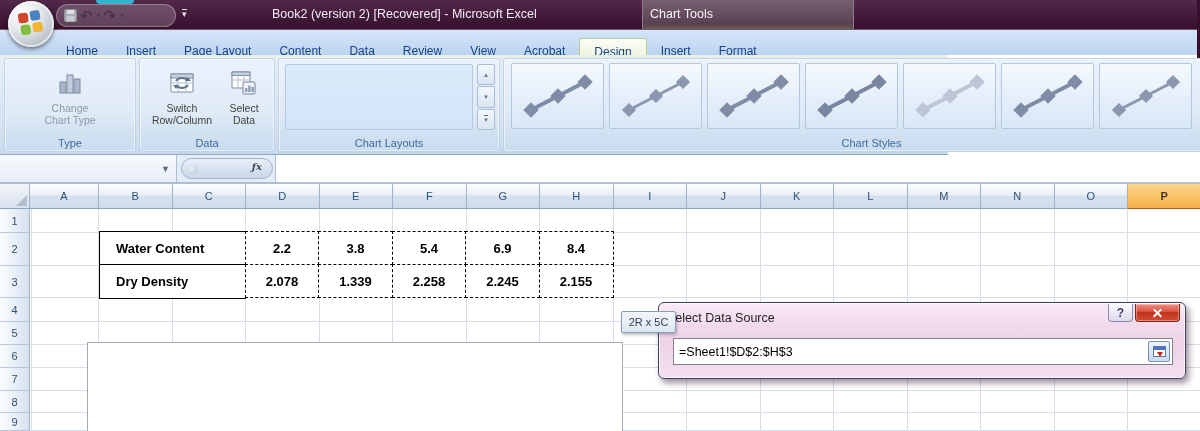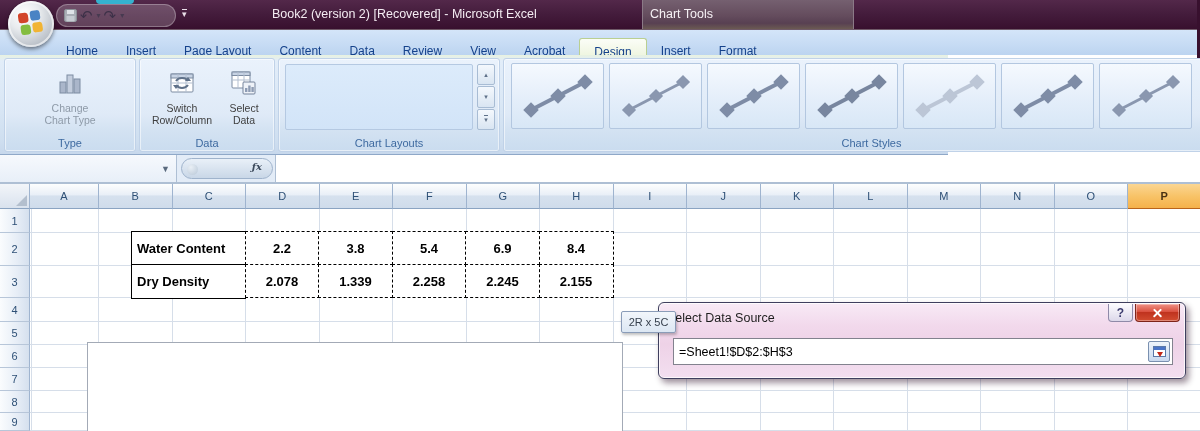--- a/index.html
+++ b/index.html
@@ -110,21 +110,21 @@
     background-position:0 0, 69px 0; background-repeat:no-repeat, repeat; }
   .grow { width:100%; border-bottom:1px solid #d6dee9; }
 
   
   #chart-obj { position:absolute; left:87px; top:158px; width:536px; height:95px; background:#fff; border:1px solid #a3aab6; }
 
   
   #dtable { position:absolute; left:99px; top:47px; display:grid;
     grid-template-columns:147px 73.5px 73.5px 73.5px 73.5px 73.5px; grid-auto-rows:33px; }
   .tcell { background:#fff; font-size:13px; font-weight:bold; color:#000; display:flex; align-items:center; }
-  .tlabel { border:1.6px solid #000; padding-left:5px; margin-bottom:-1.6px;margin-left:32px; }
+  .tlabel { border:1.6px solid #000; padding-left:16px; margin-bottom:-1.6px; }
   .tdata { border:1.4px dashed #000; justify-content:center; margin-left:-1.4px; margin-bottom:-1.4px; }
 
   
   #range-tip { position:absolute; left:621px; top:311px; width:55px; height:22px; z-index:120;
     background:linear-gradient(180deg,#f2f6fb,#dce7f3); border:1px solid #8a9cb8; border-radius:2px;
     font-size:11px; color:#37414e; display:flex; align-items:center; justify-content:center; box-shadow:1px 2px 3px rgba(0,0,0,.25); }
 
   
   #dlg { position:absolute; left:658px; top:302px; width:528px; height:77px; z-index:100;
     border:1px solid #3f3f5e; border-radius:6px;

